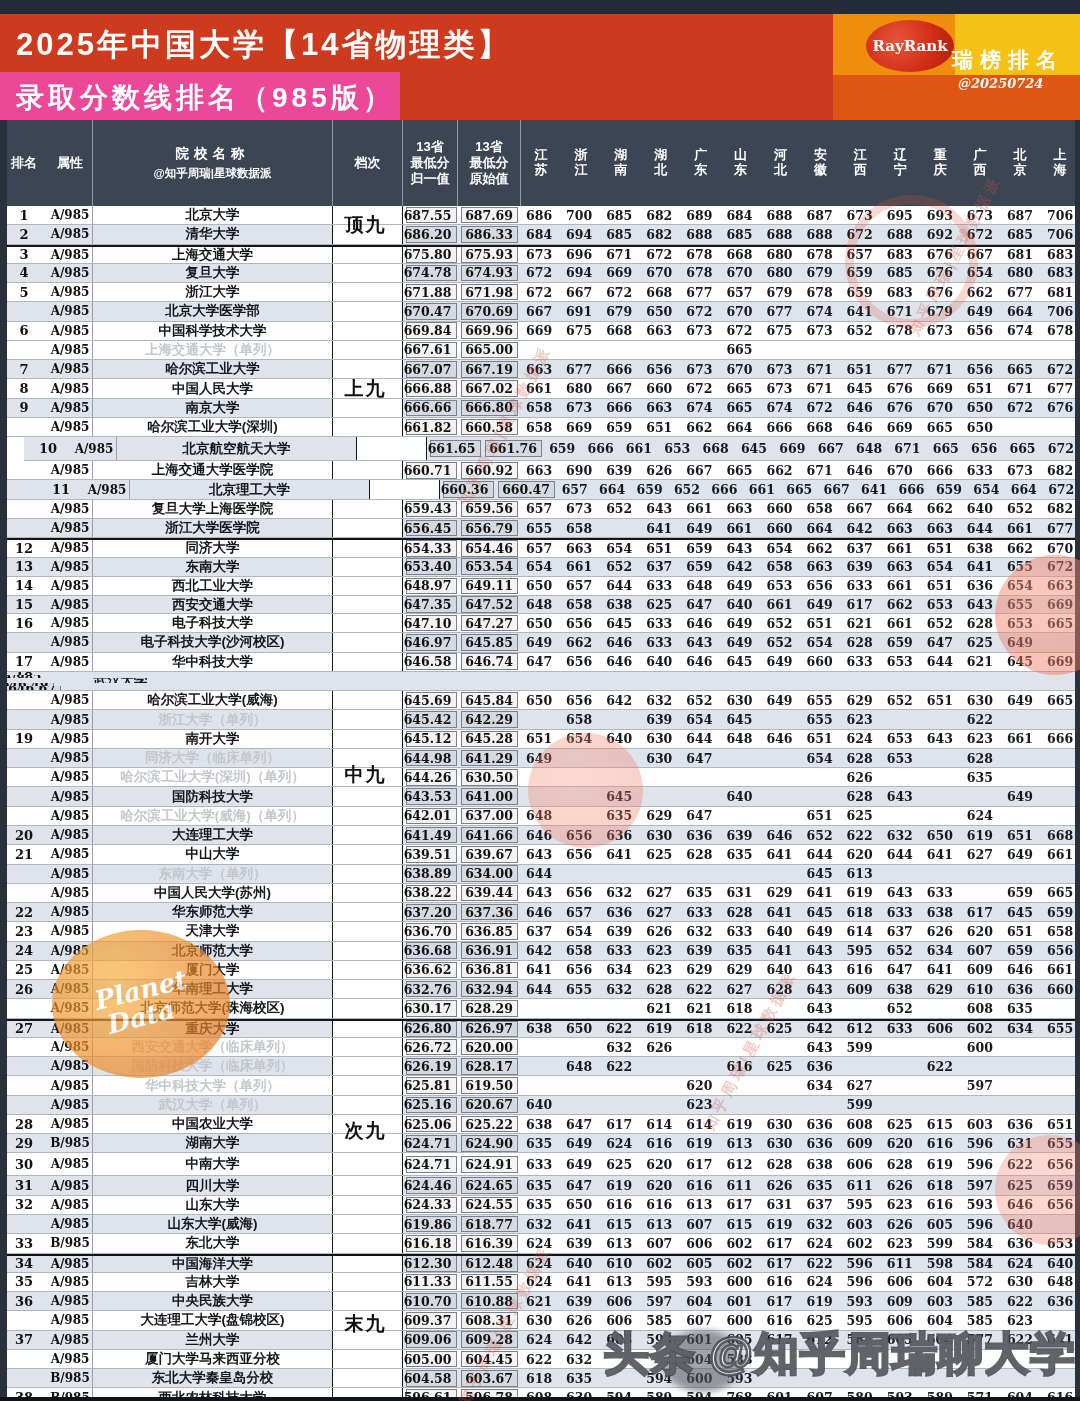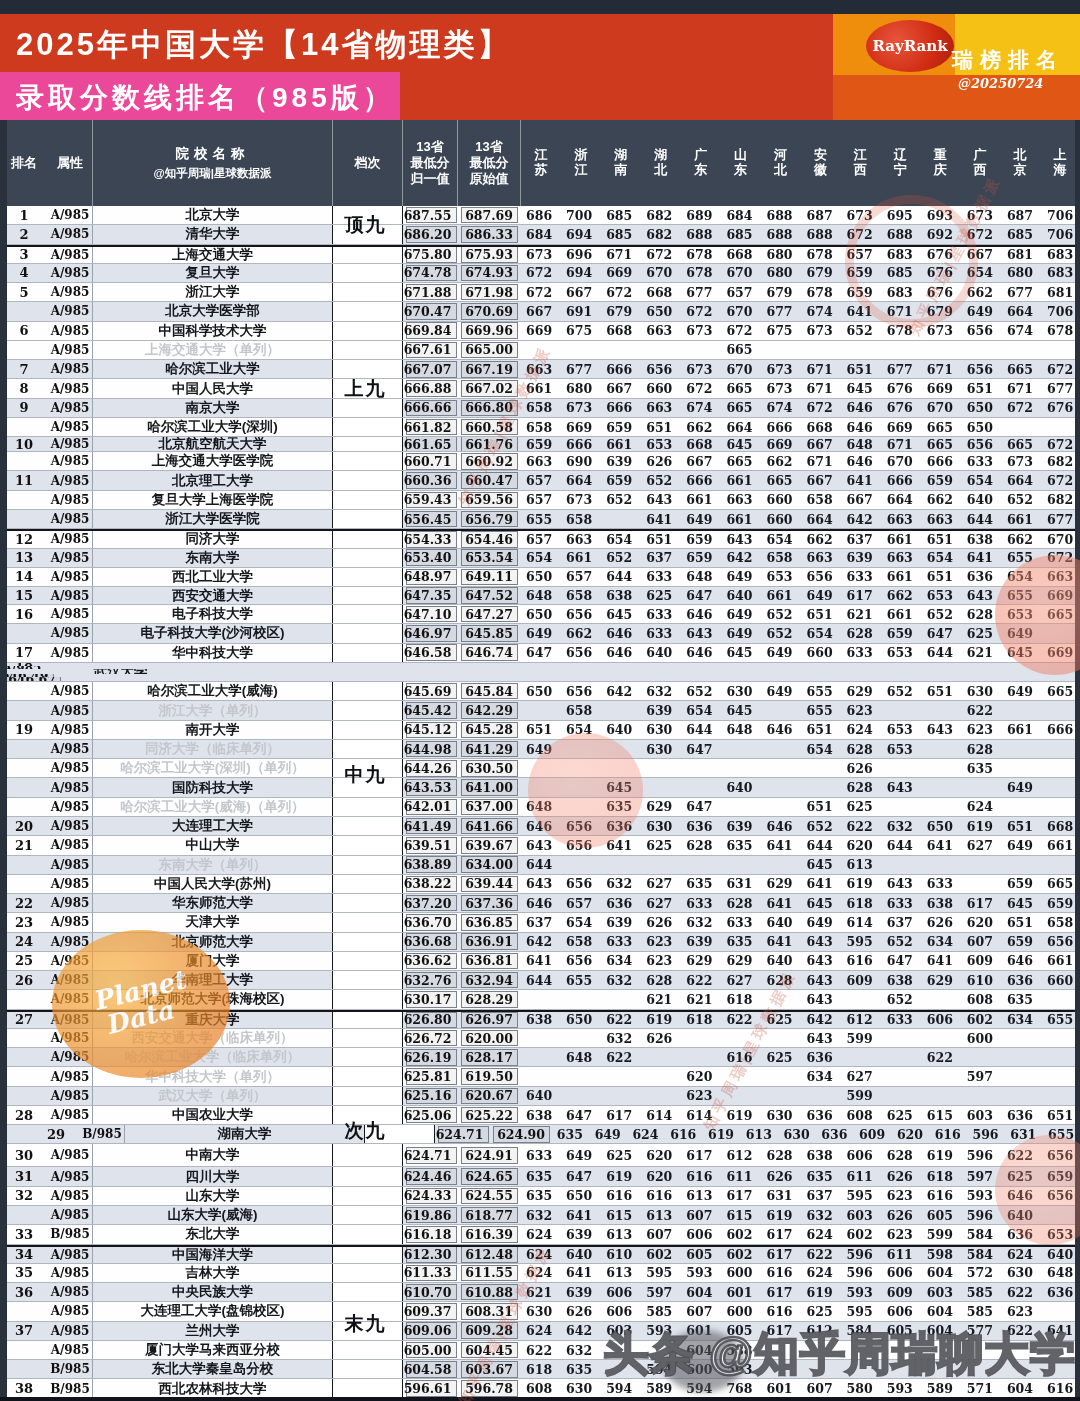--- a/index.html
+++ b/index.html
@@ -488,21 +488,21 @@
         <div class="cell c-prov">664</div>
         <div class="cell c-prov">666</div>
         <div class="cell c-prov">668</div>
         <div class="cell c-prov">646</div>
         <div class="cell c-prov">669</div>
         <div class="cell c-prov">665</div>
         <div class="cell c-prov">650</div>
         <div class="cell c-prov"></div>
         <div class="cell c-prov"></div>
       </div>
-      <div class="trow odd" style="height: 15px;">
+      <div class="trow odd" style="height: 24px; margin-left: 24px;">
         <div class="cell c-rank">10</div>
         <div class="cell c-attr">A/985</div>
         <div class="cell c-name">北京航空航天大学</div>
         <div class="cell c-tier"></div>
         <div class="cell c-norm">
           <div class="sbox">661.65</div>
         </div>
         <div class="cell c-orig">
           <div class="sbox">661.76</div>
         </div>
@@ -540,21 +540,21 @@
         <div class="cell c-prov">665</div>
         <div class="cell c-prov">662</div>
         <div class="cell c-prov">671</div>
         <div class="cell c-prov">646</div>
         <div class="cell c-prov">670</div>
         <div class="cell c-prov">666</div>
         <div class="cell c-prov">633</div>
         <div class="cell c-prov">673</div>
         <div class="cell c-prov">682</div>
       </div>
-      <div class="trow odd" style="height: 19.2742px;">
+      <div class="trow odd" style="height: 19.2742px; padding-left: 37px;">
         <div class="cell c-rank">11</div>
         <div class="cell c-attr">A/985</div>
         <div class="cell c-name">北京理工大学</div>
         <div class="cell c-tier"></div>
         <div class="cell c-norm">
           <div class="sbox">660.36</div>
         </div>
         <div class="cell c-orig">
           <div class="sbox">660.47</div>
         </div>
@@ -1323,21 +1323,21 @@
         <div class="cell c-prov">599</div>
         <div class="cell c-prov"></div>
         <div class="cell c-prov"></div>
         <div class="cell c-prov">600</div>
         <div class="cell c-prov"></div>
         <div class="cell c-prov"></div>
       </div>
       <div class="trow odd" style="height: 19.2742px;">
         <div class="cell c-rank"></div>
         <div class="cell c-attr">A/985</div>
-        <div class="cell c-name gray">哈尔滨工业大学（临床单列）</div>
+        <div class="cell c-name gray">国防科技大学（临床单列）</div>
         <div class="cell c-tier"></div>
         <div class="cell c-norm">
           <div class="sbox">626.19</div>
         </div>
         <div class="cell c-orig">
           <div class="sbox">628.17</div>
         </div>
         <div class="cell c-prov"></div>
         <div class="cell c-prov">648</div>
         <div class="cell c-prov">622</div>
@@ -1424,21 +1424,21 @@
         <div class="cell c-prov">619</div>
         <div class="cell c-prov">630</div>
         <div class="cell c-prov">636</div>
         <div class="cell c-prov">608</div>
         <div class="cell c-prov">625</div>
         <div class="cell c-prov">615</div>
         <div class="cell c-prov">603</div>
         <div class="cell c-prov">636</div>
         <div class="cell c-prov">651</div>
       </div>
-      <div class="trow odd" style="height: 19.2742px; padding-left: 32px;">
+      <div class="trow odd" style="height: 19.2742px;">
         <div class="cell c-rank">29</div>
         <div class="cell c-attr">B/985</div>
         <div class="cell c-name">湖南大学</div>
         <div class="cell c-tier"></div>
         <div class="cell c-norm">
           <div class="sbox">624.71</div>
         </div>
         <div class="cell c-orig">
           <div class="sbox">624.90</div>
         </div>

